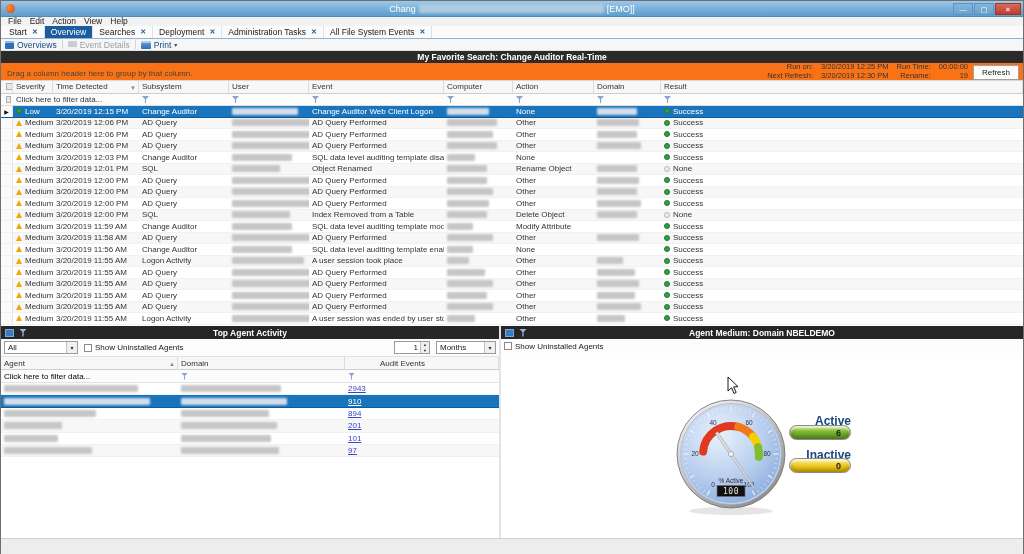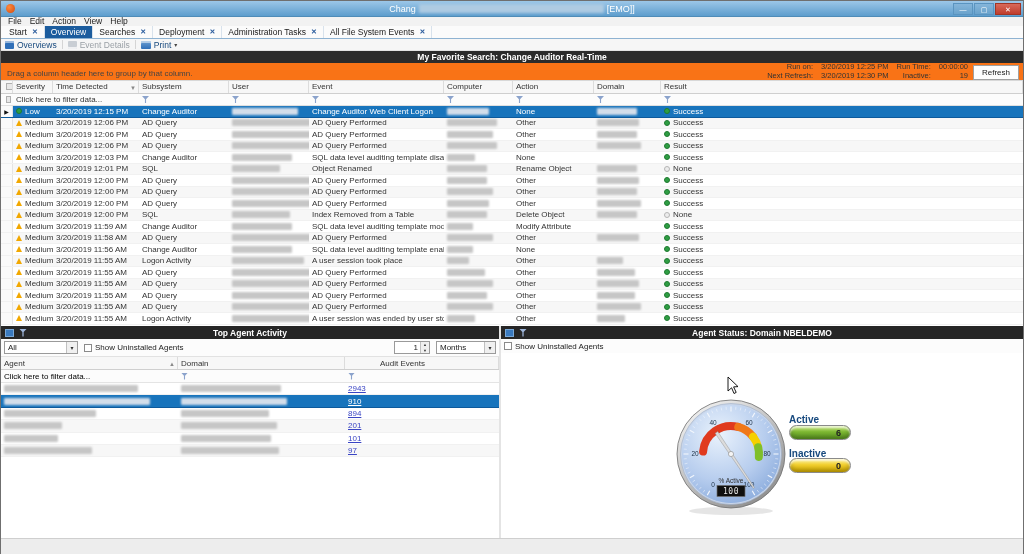--- a/index.html
+++ b/index.html
@@ -92,21 +92,21 @@
   .atrow{display:flex;height:12.4px;align-items:center;font-size:8px;border-bottom:1px solid #f1f1f1;}
   .atrow:nth-child(even){background:#f7f7f7;}
   .atrow.sel{background:#1874bc;border-bottom-color:#0d5a9c;}
   .alink{color:#3a45c4;text-decoration:underline;}
   .atrow.sel .alink{color:#fff;}
   .atrow.sel .redact{background:#d3deea;}
 
   
   .gauge{position:absolute;left:170px;top:70px;width:120px;height:120px;}
   .cursor{position:absolute;left:226px;top:50px;width:13px;height:19px;z-index:3;}
-  .plabel{position:absolute;font-size:10px;font-weight:bold;color:#17497e;width:62px;text-align:left;}
+  .plabel{position:absolute;font-size:12px;font-weight:bold;color:#17497e;width:62px;text-align:right;}
   .pill{position:absolute;width:62px;height:15px;border-radius:8px;border:1px solid #8a8a8a;font-size:9px;font-weight:bold;display:flex;align-items:center;justify-content:flex-end;padding-right:9px;color:#222;box-shadow:inset 0 2px 2px rgba(255,255,255,.65),inset 0 -3px 4px rgba(0,0,0,.25);}
   .pill.green{background:linear-gradient(#cfe98a,#7db832 45%,#5f9c22);}
   .pill.yellow{background:linear-gradient(#fbf0a0,#f2cf2e 45%,#ddb400);}
   .lblA{left:288px;top:88px;} .pillA{left:288px;top:99px;}
   .lblI{left:288px;top:122px;} .pillI{left:288px;top:132px;}
 
   .statusbar{height:17px;background:#ededed;border-top:1px solid #cfcfcf;flex:none;margin-top:auto;}
 </style>
 </head>
 <body>
@@ -185,21 +185,21 @@
 
   <div class="runstrip">
     <span class="grouphint">Drag a column header here to group by that column.</span>
     <div class="runinfo">
       <span>Run on:</span>
       <span>3/20/2019 12:25 PM</span>
       <span>Run Time:</span>
       <span>00:00:00</span>
       <span>Next Refresh:</span>
       <span>3/20/2019 12:30 PM</span>
-      <span>Inactive:</span>
+      <span>Rename:</span>
       <span>19</span>
     </div>
     <button class="refresh">Refresh</button>
   </div>
 
   <div class="gridheader" id="gridheader">
       <div class="gh" style="width: 12px;"><span class="mini"></span></div>
       <div class="gh" style="width: 40px;"><span>Severity</span></div>
       <div class="gh" style="width: 86px;"><span>Time Detected</span><span class="sort">▼</span></div>
       <div class="gh" style="width: 90px;"><span>Subsystem</span></div>
@@ -800,21 +800,21 @@
               <span class="alink">97</span>
             </div>
           </div>
         </div>
     </div>
 
     <div class="panel right">
       <div class="pheader">
         <span class="picon doc"></span>
         <span class="picon fun"></span>
-        <span class="ptitle">Agent Status: Domain NBELDEMO</span>
+        <span class="ptitle">Agent Medium: Domain NBELDEMO</span>
       </div>
       <div class="pcontrols">
         <span class="chk">
           <span class="chkbox"></span>
           <span>Show Uninstalled Agents</span>
         </span>
       </div>
 
       <svg class="gauge" id="gauge" viewBox="0 0 120 120">
           <defs>

